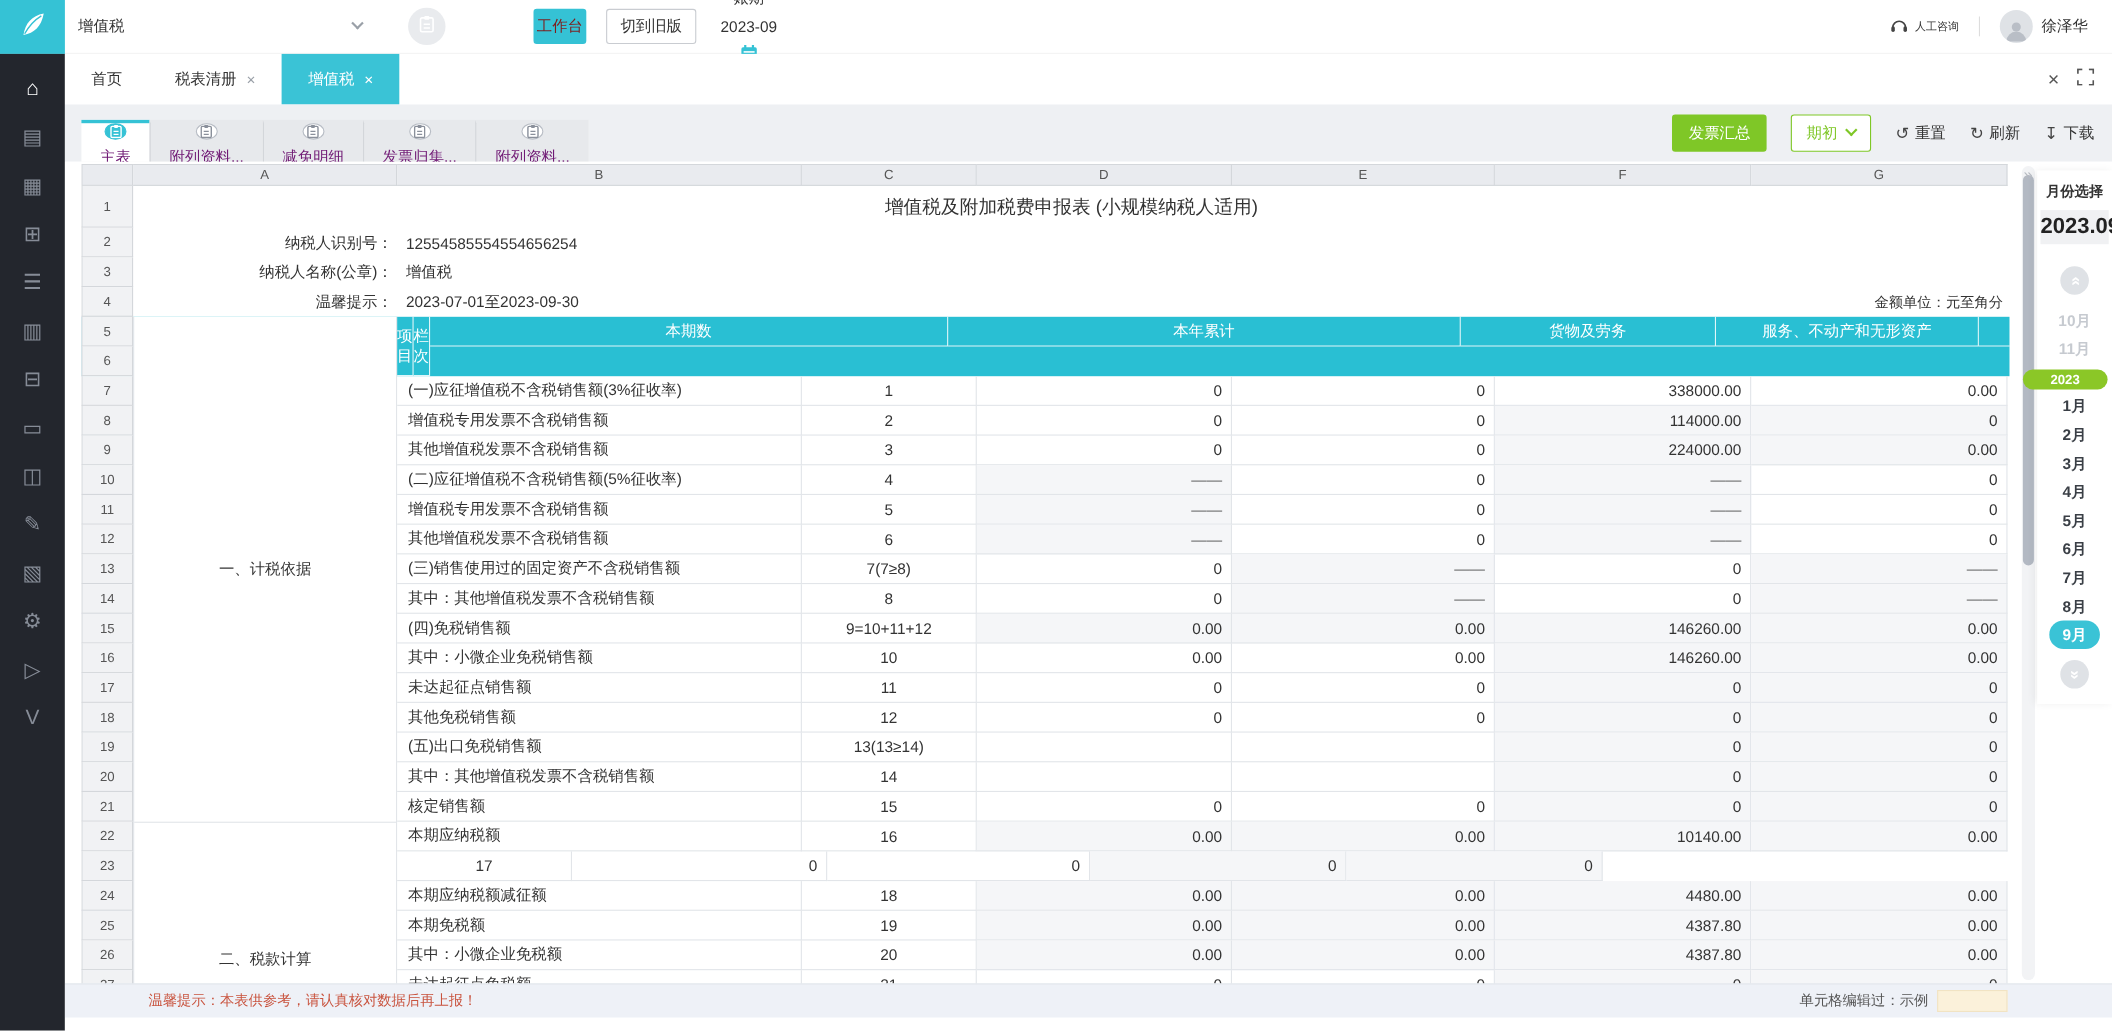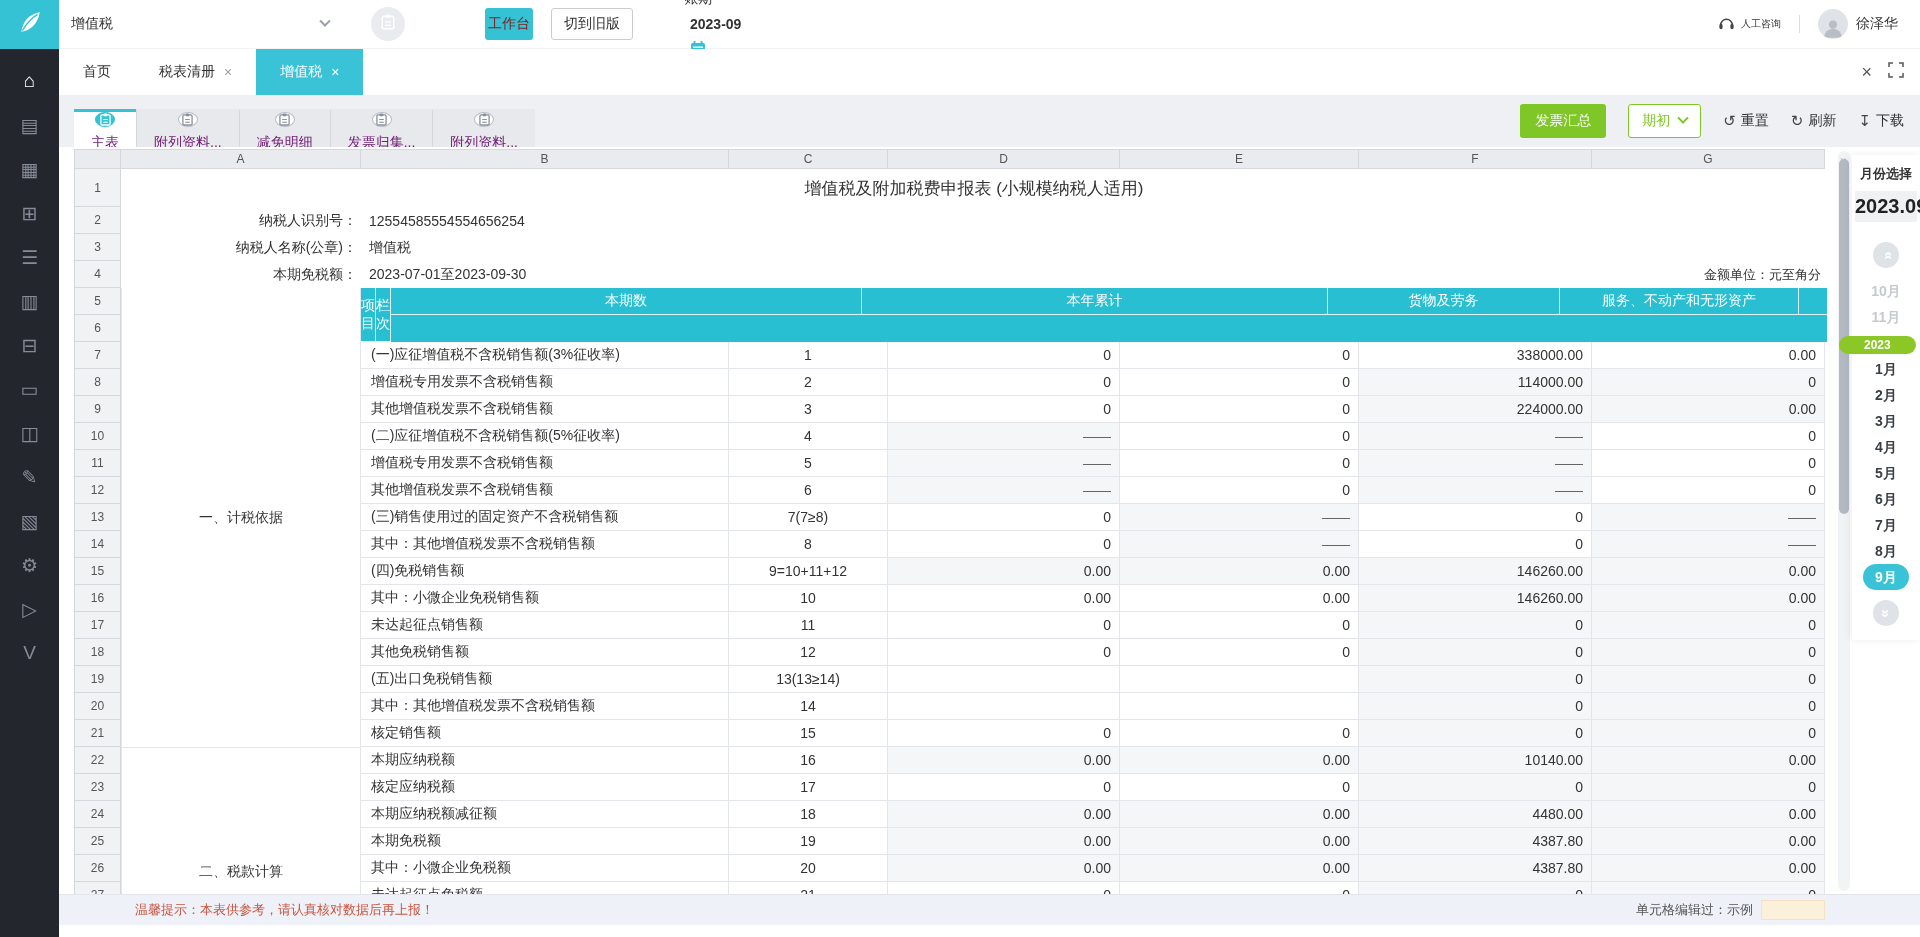--- a/index.html
+++ b/index.html
@@ -9,21 +9,21 @@
   
   .topbar { height:49px; display:flex; align-items:center; background:#fff; border-bottom:1px solid #f2f2f2; }
   .logo { width:59px; height:49px; background:#35c2d5; display:flex; align-items:center; justify-content:center; flex:0 0 auto; }
   .module-dd { width:258px; margin-left:12px; display:flex; align-items:center; justify-content:space-between; font-size:14px; cursor:pointer; }
   .chev { width:8px; height:8px; border-right:2px solid #9aa0a8; border-bottom:2px solid #9aa0a8; transform:rotate(45deg) translate(-2px,-2px); display:inline-block; }
   .chev.green { border-color:#7fc727; }
   .badge-circle { width:34px; height:34px; border-radius:50%; background:#e9ebee; color:#fff; display:flex; align-items:center; justify-content:center; margin-left:42px; }
   .btn-workbench { margin-left:80px; background:#35c2d5; color:#7f1d1d; border:none; border-radius:3px; padding:7px 3px; font-size:14px; cursor:pointer; }
   .btn-switch { margin-left:18px; background:#fff; border:1px solid #c9ccd1; border-radius:3px; padding:6px 12px; font-size:14px; color:#333; cursor:pointer; }
   .period { margin-left:22px; display:flex; align-items:center; gap:8px; font-size:14px;flex-direction:column; }
-  .period b { font-weight:bold;margin-left:35px; }
+  .period b { font-weight:normal; }
   .tb-spacer { flex:1; }
   .support { display:flex; align-items:center; gap:6px; font-size:10px; cursor:pointer; }
   .tb-divider { width:1px; height:18px; background:#ddd; margin:0 18px; }
   .avatar { width:30px; height:30px; border-radius:50%; background:#dfe2e6; overflow:hidden; display:flex; align-items:flex-end; justify-content:center; }
   .username { margin:0 22px 0 8px; font-size:14px; cursor:pointer; }
 
   
   .layout { display:flex; height:888px; }
   .leftnav { width:59px; background:#23262d; display:flex; flex-direction:column; align-items:center; padding-top:10px; flex:0 0 auto; }
   .navitem { height:44px; width:100%; display:flex; align-items:center; justify-content:center; font-size:19px; color:#868c97; cursor:pointer; }
@@ -364,21 +364,21 @@
               <div class="lbl">纳税人识别号：</div>
               <div class="val">12554585554554656254</div>
             </div>
             <div class="irow">
               <div class="numcell">3</div>
               <div class="lbl">纳税人名称(公章)：</div>
               <div class="val">增值税</div>
             </div>
             <div class="irow">
               <div class="numcell">4</div>
-              <div class="lbl">本期免税额：</div>
+              <div class="lbl">温馨提示：</div>
               <div class="val">2023-07-01至2023-09-30</div>
               <div class="note">金额单位：元至角分</div>
             </div>
           </div>
 
         <div class="teal">
           <div class="numcol">
             <div class="numcell">5</div>
             <div class="numcell">6</div>
           </div>
@@ -556,21 +556,20 @@
               <div class="cell item w-b">本期应纳税额</div>
               <div class="cell colno w-c">16</div>
               <div class="cell val w-d muted">0.00</div>
               <div class="cell val w-e muted">0.00</div>
               <div class="cell val w-f muted">10140.00</div>
               <div class="cell val w-g muted">0.00</div>
             </div>
             <div class="srow">
               <div class="numcell">23</div>
               <div class="spacerA"></div>
-              <div class="cell item w-b">核定应纳税额</div>
               <div class="cell colno w-c">17</div>
               <div class="cell val w-d">0</div>
               <div class="cell val w-e">0</div>
               <div class="cell val w-f muted">0</div>
               <div class="cell val w-g muted">0</div>
             </div>
             <div class="srow">
               <div class="numcell">24</div>
               <div class="spacerA"></div>
               <div class="cell item w-b">本期应纳税额减征额</div>

